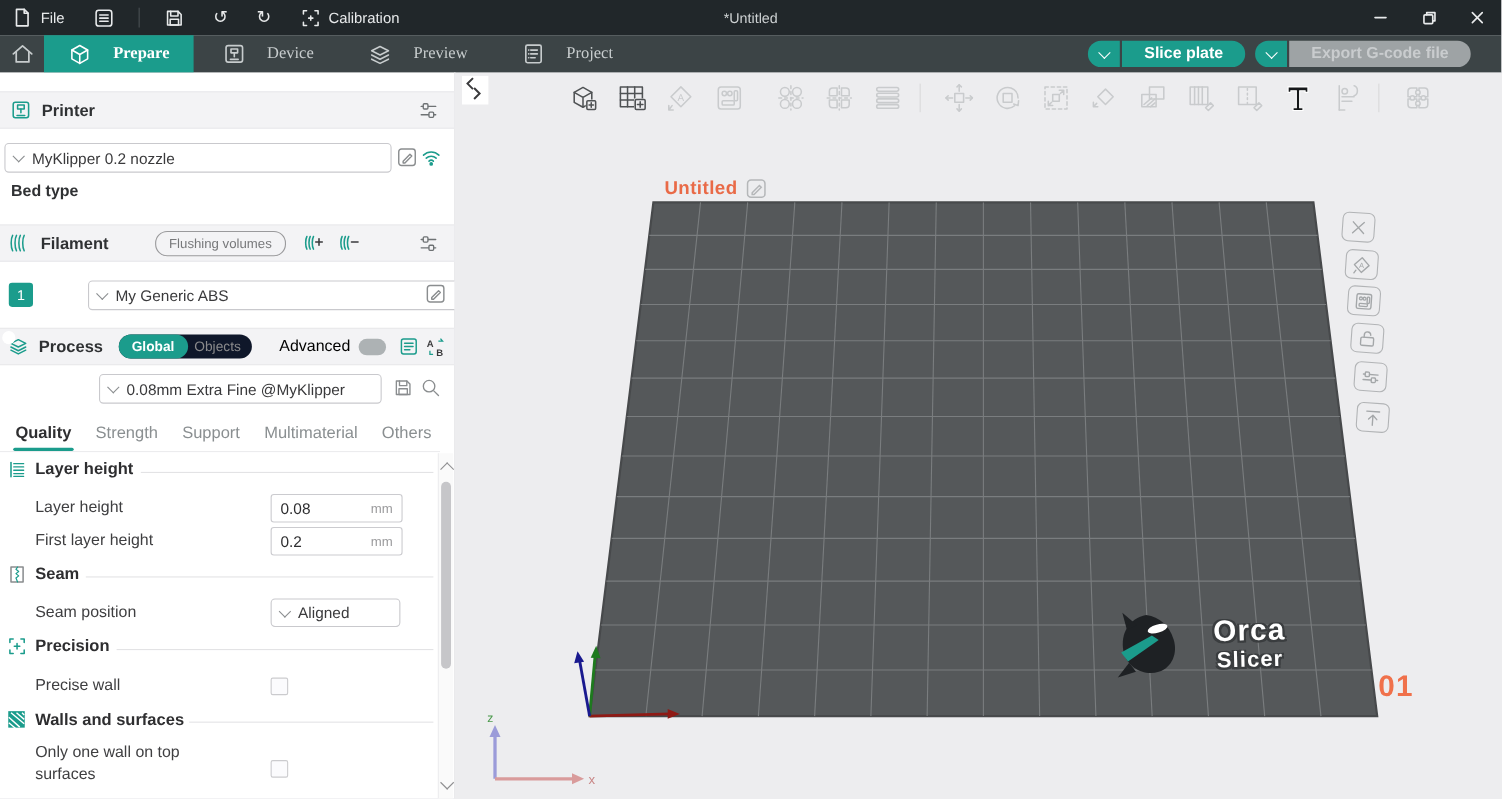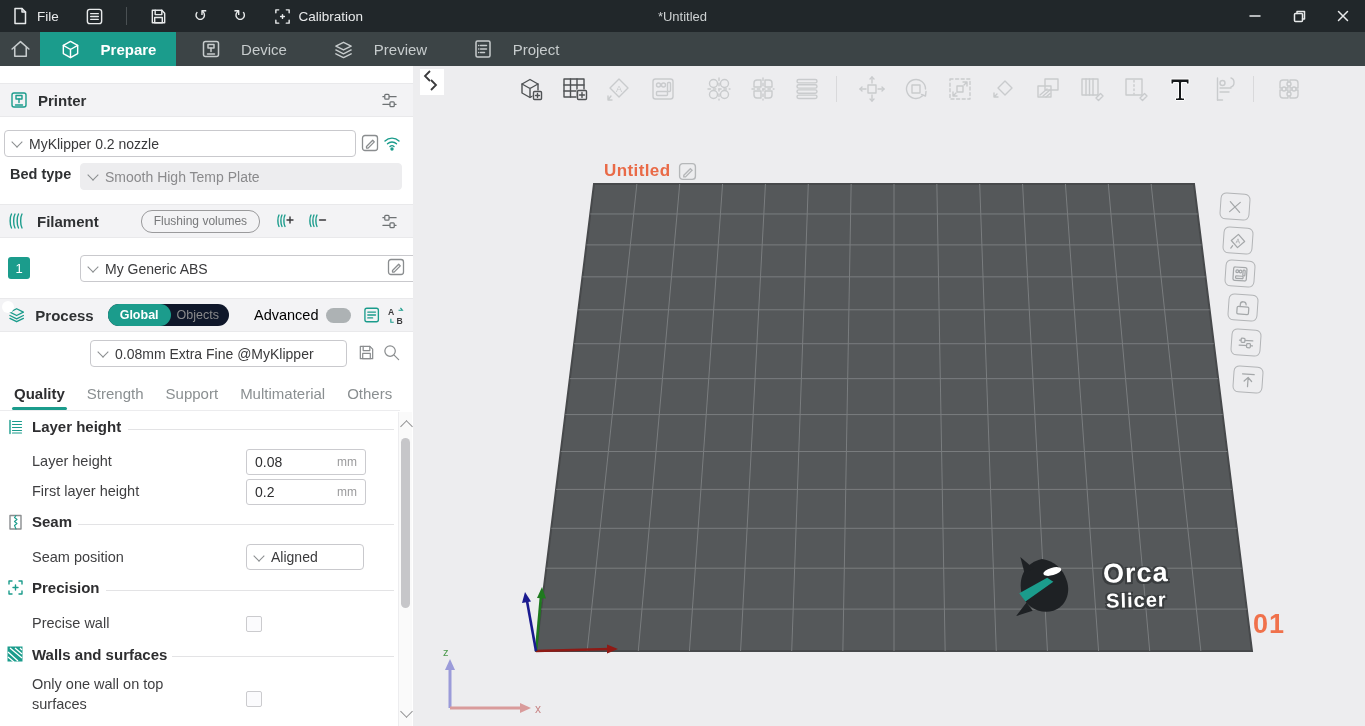--- a/index.html
+++ b/index.html
@@ -15,21 +15,21 @@
   .tb-ic{stroke:#E8EAEB;fill:none;stroke-width:1.5;stroke-linecap:round;stroke-linejoin:round;}
   .tb-div{width:1px;height:18px;background:#4A5053;margin:0 6px;}
   .uglyph{font-family:"DejaVu Sans",sans-serif;font-size:16px;line-height:1;}
   .tb-title{position:absolute;left:0;right:0;text-align:center;color:#CDD1D2;font-size:13px;pointer-events:none;}
   .winbtns{margin-left:auto;display:flex;z-index:2;}
   .winbtn{width:44px;height:32px;display:flex;align-items:center;justify-content:center;}
   
   .tabbar{position:absolute;top:32px;left:0;right:0;height:34px;background:#3C4446;display:flex;align-items:center;}
   .home{width:40px;height:34px;display:flex;align-items:center;justify-content:center;}
   .mtab{height:34px;display:flex;align-items:center;justify-content:center;gap:20px;
-        font-size:15px;color:#C7CCCD;width:136px;}
+        font-size:15px;color:#C7CCCD;width:136px;font-family:Liberation Serif, serif;}
   .mtab.active{background:#1B9C8C;color:#fff;font-weight:bold;}
   .mtab-ic{stroke:#C7CCCD;fill:none;stroke-width:1.5;stroke-linejoin:round;stroke-linecap:round;}
   .mtab.active .mtab-ic{stroke:#fff;}
   .actions{margin-left:auto;display:flex;align-items:center;gap:9px;padding-right:28px;}
   .pillbtn{display:flex;align-items:center;height:24px;}
   .pill-chev{width:29px;height:24px;background:#1B9C8C;border-radius:12px 0 0 12px;
              display:flex;align-items:center;justify-content:center;margin-right:2px;}
   .pill-main{height:24px;border-radius:0 12px 12px 0;display:flex;align-items:center;justify-content:center;
              font-size:14.5px;font-weight:bold;padding:0 20px;}
   .pill-main.teal{background:#1B9C8C;color:#fff;min-width:72px;}
@@ -195,20 +195,34 @@
     <span>Preview</span>
   </div>
   <div class="mtab">
     <svg class="mtab-ic" width="20" height="20" viewBox="0 0 20 20">
         <rect x="3" y="2" width="14" height="16" rx="1.5"></rect>
         <path d="M7.5 6.5h6M7.5 10h6M7.5 13.5h4"></path>
         <path d="M5.6 6.5h.1M5.6 10h.1M5.6 13.5h.1"></path>
       </svg>
     <span>Project</span>
   </div>
+  <div class="actions">
+    <div class="pillbtn">
+      <div class="pill-chev">
+          <span class="chev-dn"></span>
+        </div>
+      <div class="pill-main teal">Slice plate</div>
+    </div>
+    <div class="pillbtn">
+      <div class="pill-chev">
+          <span class="chev-dn"></span>
+        </div>
+      <div class="pill-main gray">Export G-code file</div>
+    </div>
+  </div>
 </div>
 
 <div class="sidebar">
 
   <div class="sec-head" style="top:17px;">
     <svg class="gic" style="margin-left:10px" width="18" height="18" viewBox="0 0 18 18">
         <rect x="2" y="2" width="14" height="14" rx="2"></rect>
         <rect x="6" y="4.5" width="6" height="3.5"></rect>
         <path d="M9 8v3.5M5.5 14h7"></path>
       </svg>
@@ -227,24 +241,20 @@
       <rect x="1.5" y="1.5" width="15" height="15" rx="2.5"></rect>
       <path d="M5.5 12.5l6.2-6.2 1.6 1.6-6.2 6.2H5.5z"></path>
     </svg>
   <svg class="gic abs" style="left:383px;top:68px" width="18" height="18" viewBox="0 0 18 18">
       <path d="M2 7a10 10 0 0114 0"></path>
       <path d="M4.5 9.8a6.5 6.5 0 019 0"></path>
       <path d="M7 12.5a3 3 0 014 0"></path>
       <circle cx="9" cy="15" r="1" fill="#1B9C8C"></circle>
     </svg>
   <span class="abs" style="left:10px;top:100px;font-size:14.5px;font-weight:bold;color:#2F3133">Bed type</span>
-  <div class="combo filled" style="left:80px;top:97px;width:322px;">
-    <span class="cv"></span>
-    <span>Smooth High Temp Plate</span>
-  </div>
 
   <div class="sec-head" style="top:138px;">
     <svg class="gic" style="margin-left:8px" width="20" height="18" viewBox="0 0 20 18">
         <path d="M3.5 2C1.7 5 1.7 13 3.5 16"></path>
         <path d="M7 2C5.2 5 5.2 13 7 16"></path>
         <path d="M10.5 2C8.7 5 8.7 13 10.5 16"></path>
         <path d="M14 2c-1.8 3-1.8 11 0 14"></path>
       </svg>
     <span class="sec-title" style="margin-left:9px">Filament</span>
     <div class="flushpill" style="position:static;margin-left:42px">Flushing volumes</div>

